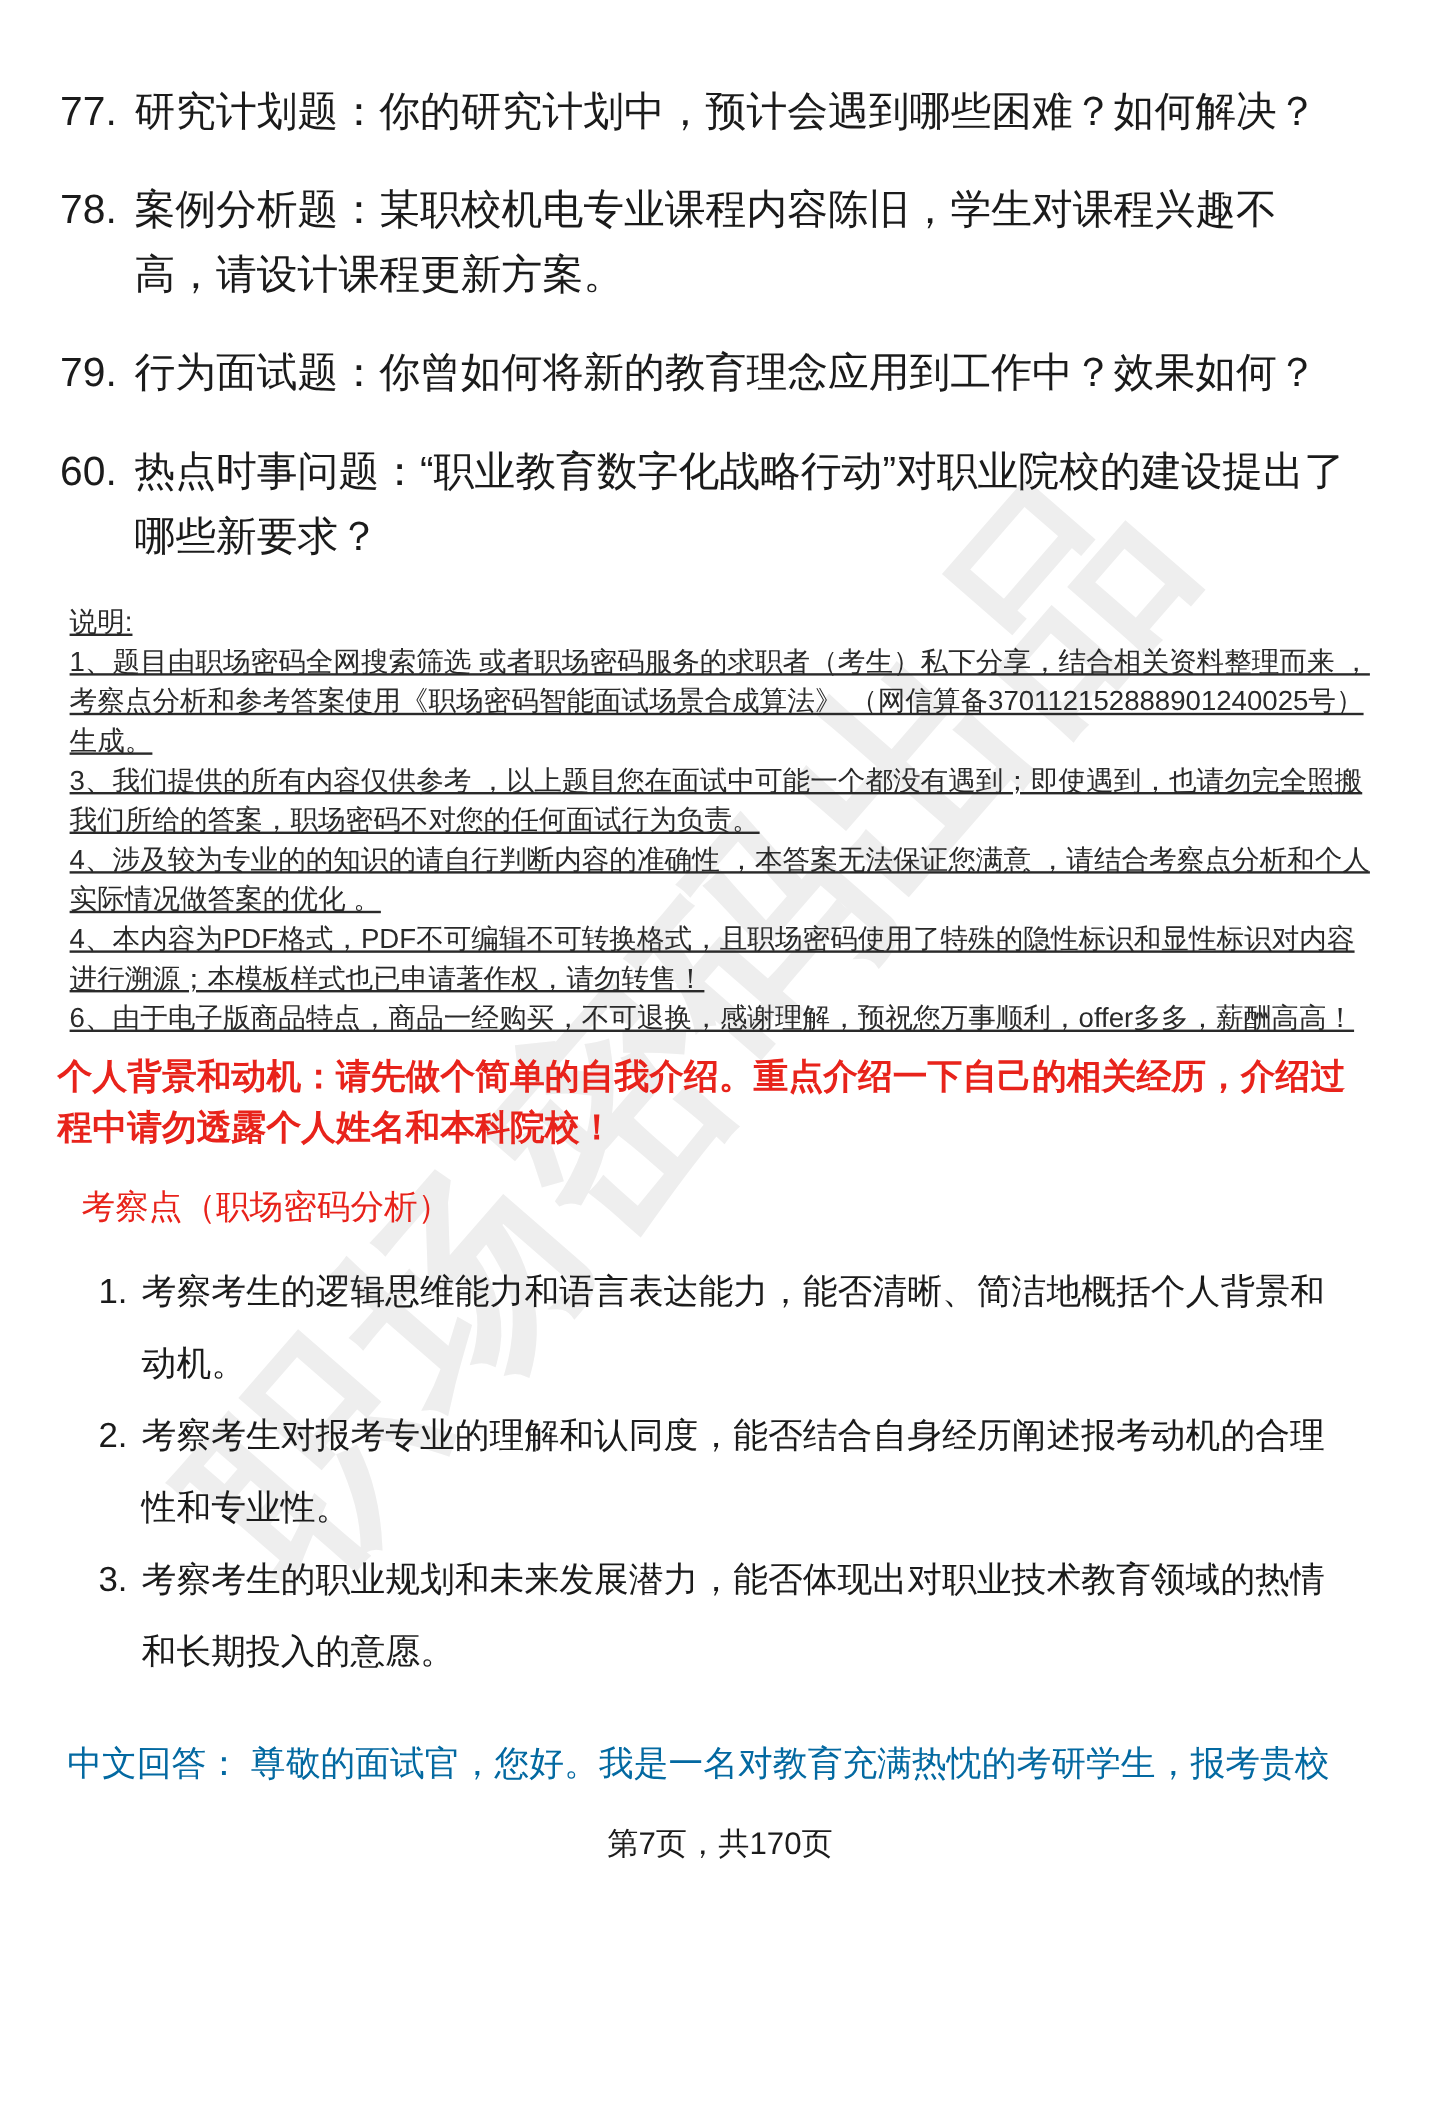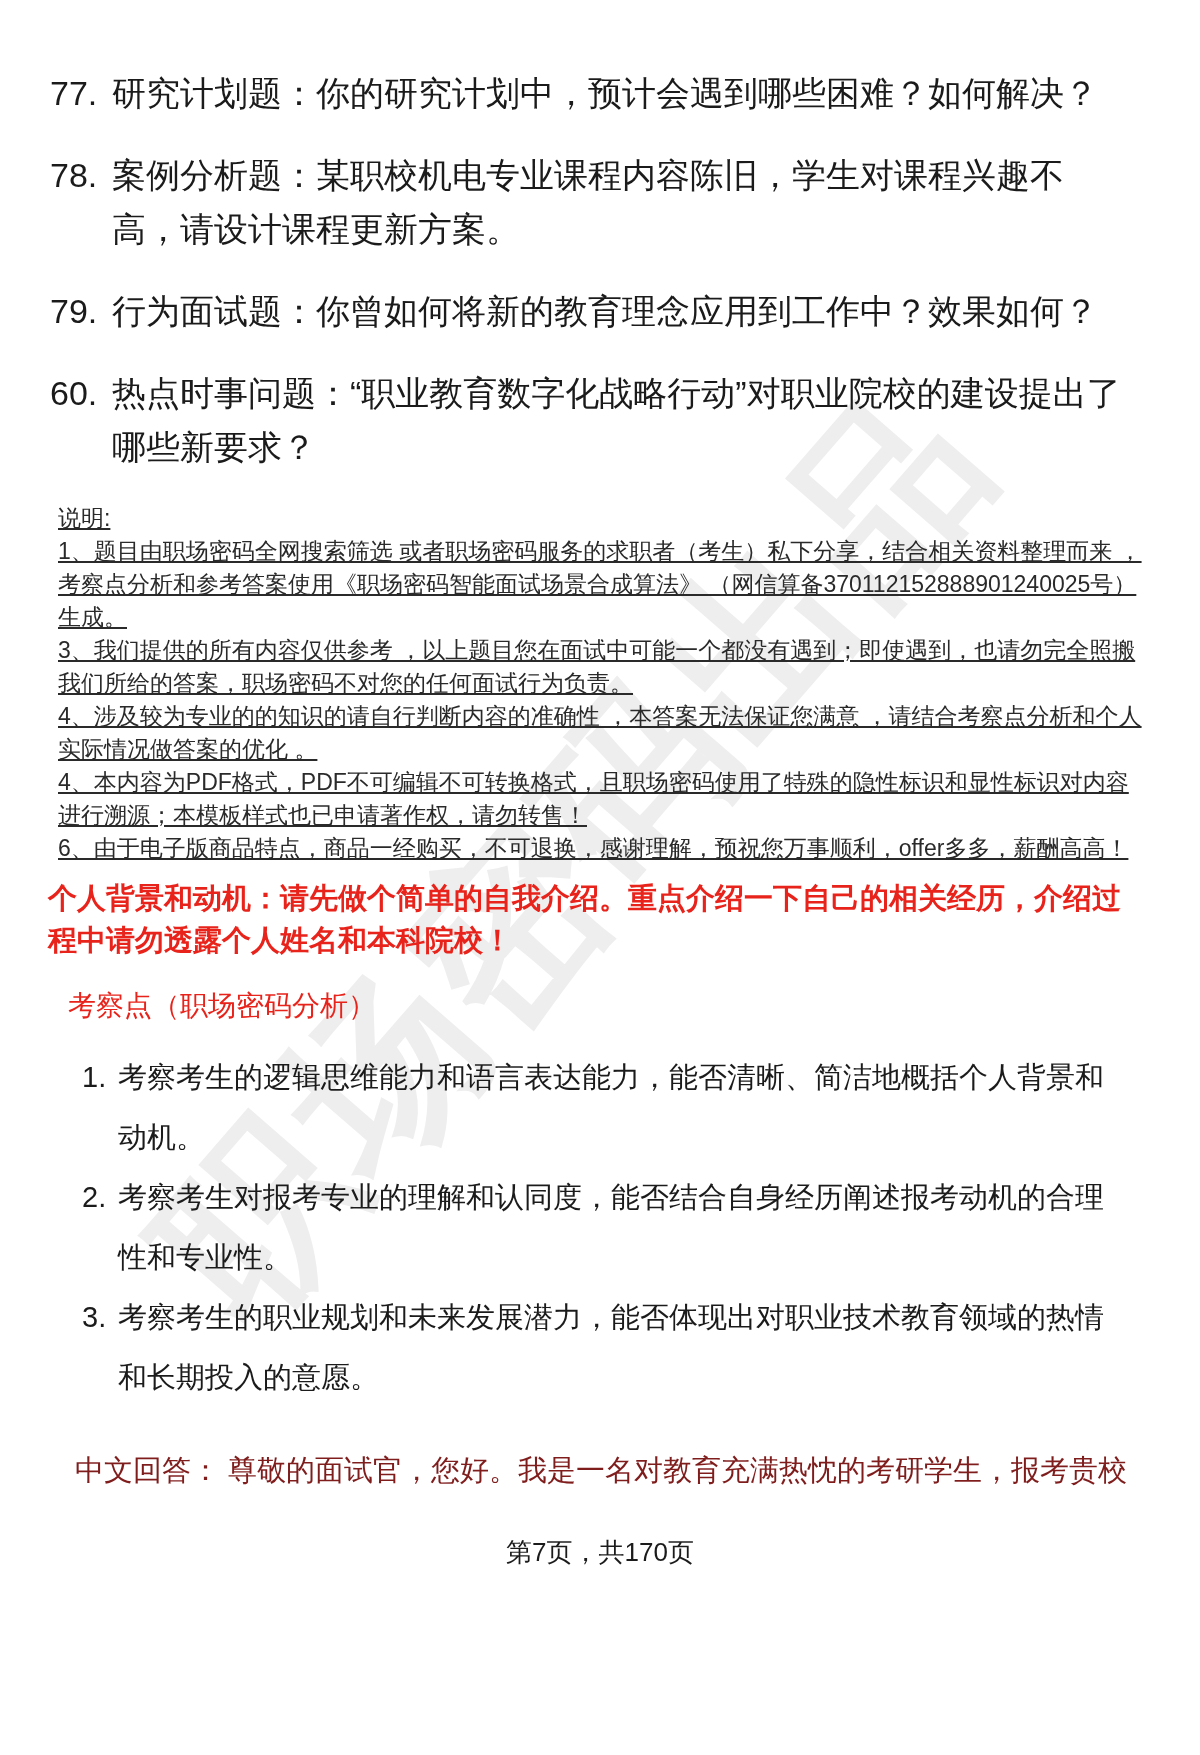--- a/index.html
+++ b/index.html
@@ -75,30 +75,30 @@
     display: flex;
     font-size: 29px;
     line-height: 60px;
     color: #1b1b1b;
   }
   .a-num { flex: none; width: 36px; }
   .a-text { width: 1000px; }
 
   
   .answer {
-    margin: 42px 40px 0 75px;
+    margin: 42px 40px 0 56px;
     width: 1075px;
     font-size: 29px;
     line-height: 42px;
-    color: #7f1d1d;
+    color: #0369a1;
   }
 
   
   .footer {
-    margin-top: 44px;
+    margin-top: 28px;
     text-align: center;
     font-size: 26px;
     color: #1b1b1b;
   }
 </style>
 </head>
 <body>
 
 <div class="watermark">职场密码出品</div>
 

